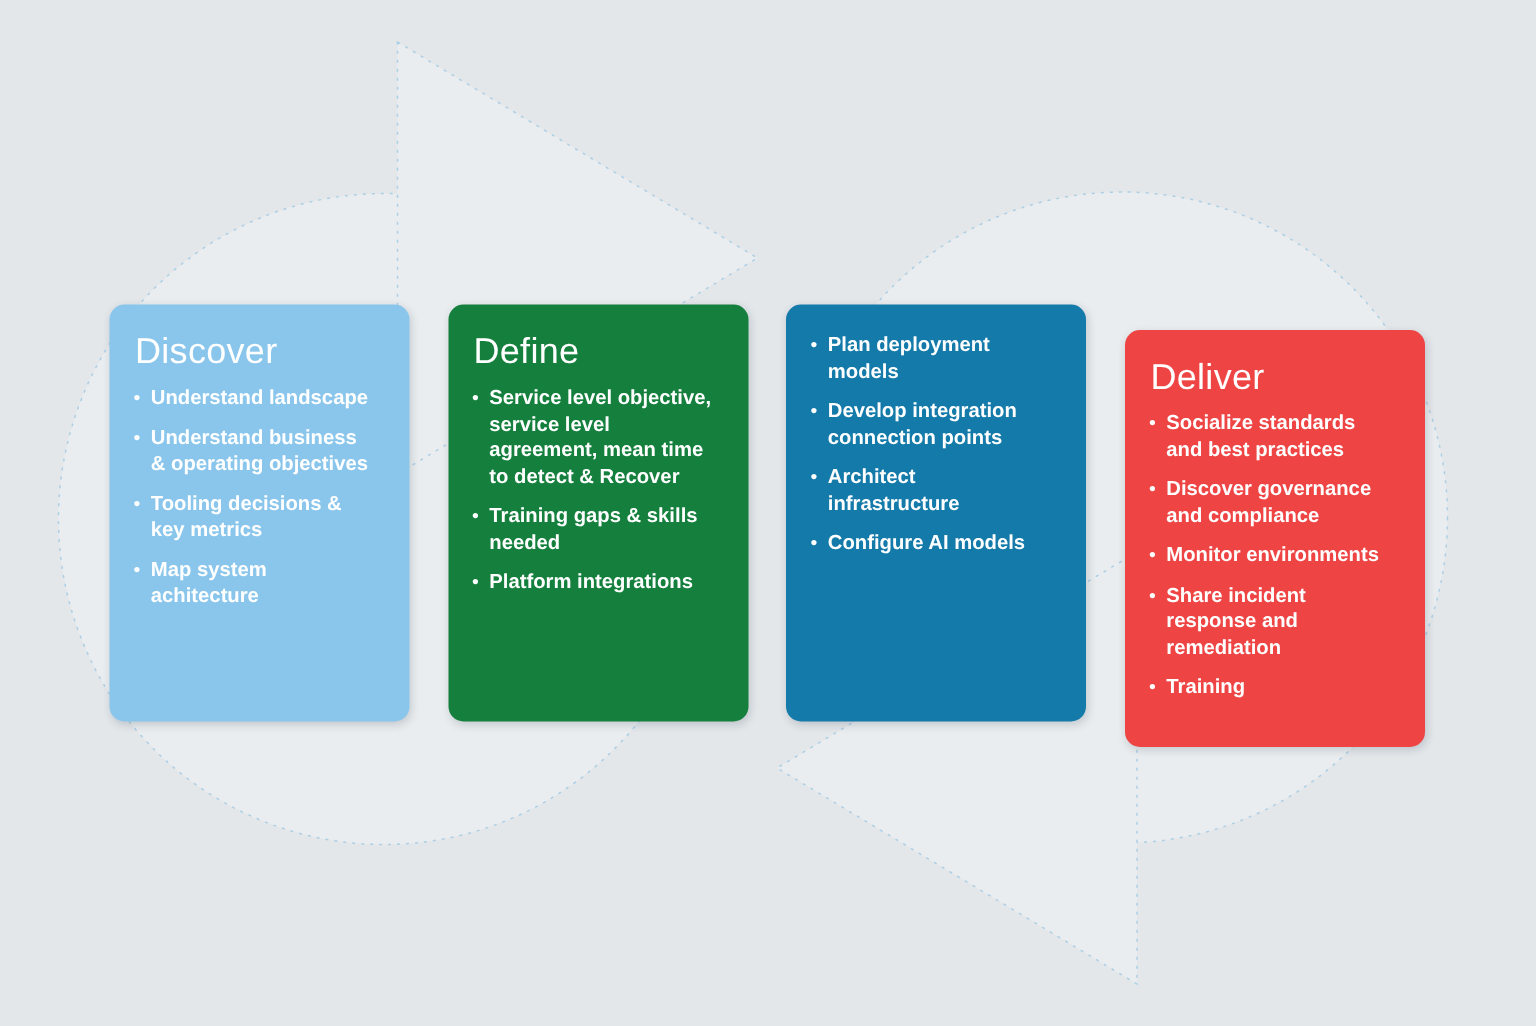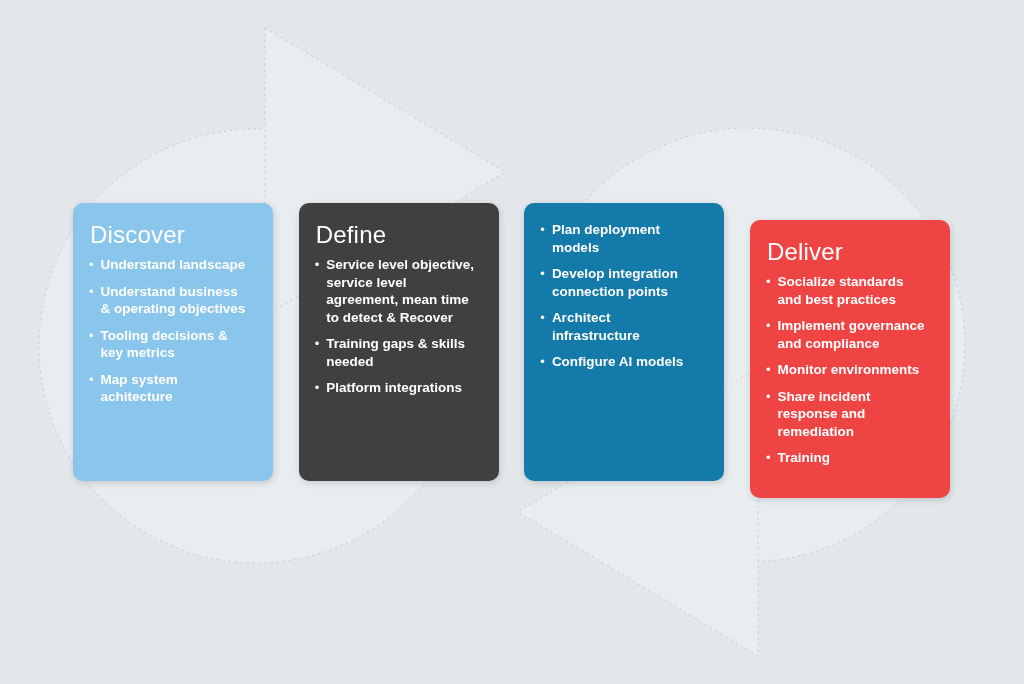--- a/index.html
+++ b/index.html
@@ -81,21 +81,21 @@
             <span class="dot">•</span>
             <span class="txt">Tooling decisions &amp; key metrics</span>
           </li>
           <li>
             <span class="dot">•</span>
             <span class="txt">Map system achitecture</span>
           </li>
         </ul>
     </div>
 
-    <div class="card" style="background: #404040;">
+    <div class="card" style="background: #15803d;">
       <h2>Define</h2>
       <ul class="bullets">
           <li>
             <span class="dot">•</span>
             <span class="txt">Service level objective, service level agreement, mean time to detect &amp; Recover</span>
           </li>
           <li>
             <span class="dot">•</span>
             <span class="txt">Training gaps &amp; skills needed</span>
           </li>
@@ -129,21 +129,21 @@
 
     <div class="card" style="background: #ef4444; margin-top: 17px;">
       <h2>Deliver</h2>
       <ul class="bullets">
           <li>
             <span class="dot">•</span>
             <span class="txt">Socialize standards and best practices</span>
           </li>
           <li>
             <span class="dot">•</span>
-            <span class="txt">Implement governance and compliance</span>
+            <span class="txt">Discover governance and compliance</span>
           </li>
           <li>
             <span class="dot">•</span>
             <span class="txt">Monitor environments</span>
           </li>
           <li>
             <span class="dot">•</span>
             <span class="txt">Share incident response and remediation</span>
           </li>
           <li>

